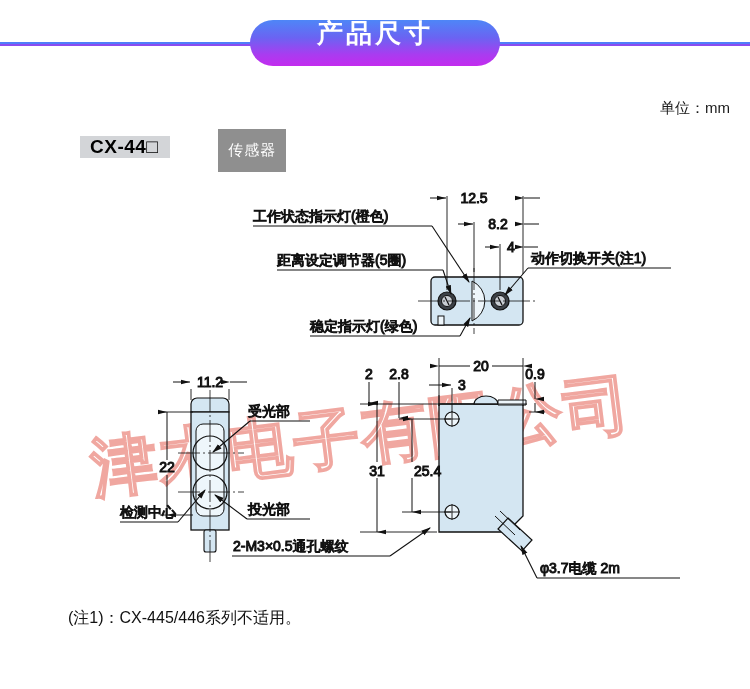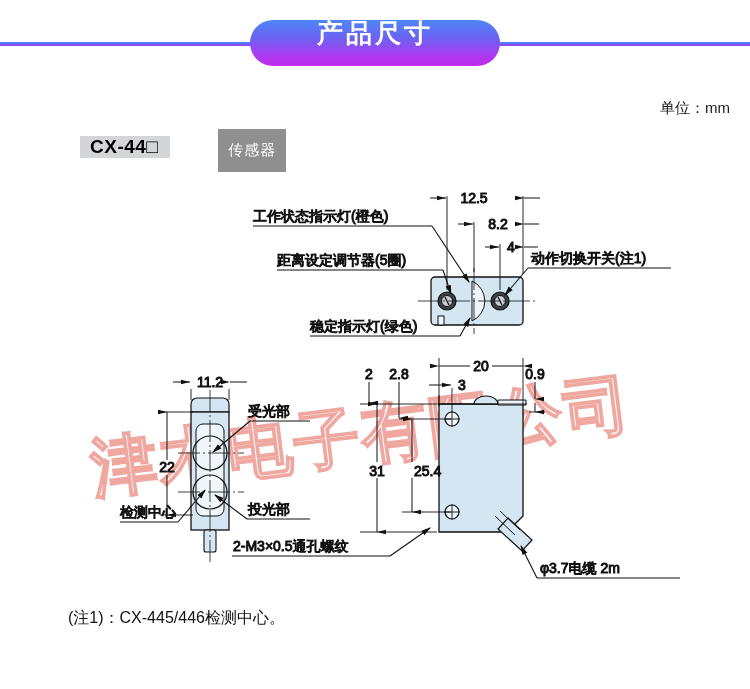--- a/index.html
+++ b/index.html
@@ -337,14 +337,14 @@
     <line x1="537" y1="578" x2="680" y2="578" stroke="#111" stroke-width="1.1"></line>
     <line x1="537" y1="578" x2="521" y2="546" stroke="#111" stroke-width="1.1" marker-end="url(#leadArrow)"></line>
   </g>
 
   <text class="cal-txt" x="540" y="573" text-anchor="start">φ3.7电缆 2m</text>
 
   </g>
 </svg>
 
 <div class="note">
-  <span>(注1)：</span><b>CX-445/446</b><span>检测中心。</span>
+  <span>(注1)：</span><b>CX-445/446</b><span>系列不适用。</span>
 </div>
 
 </body></html>

